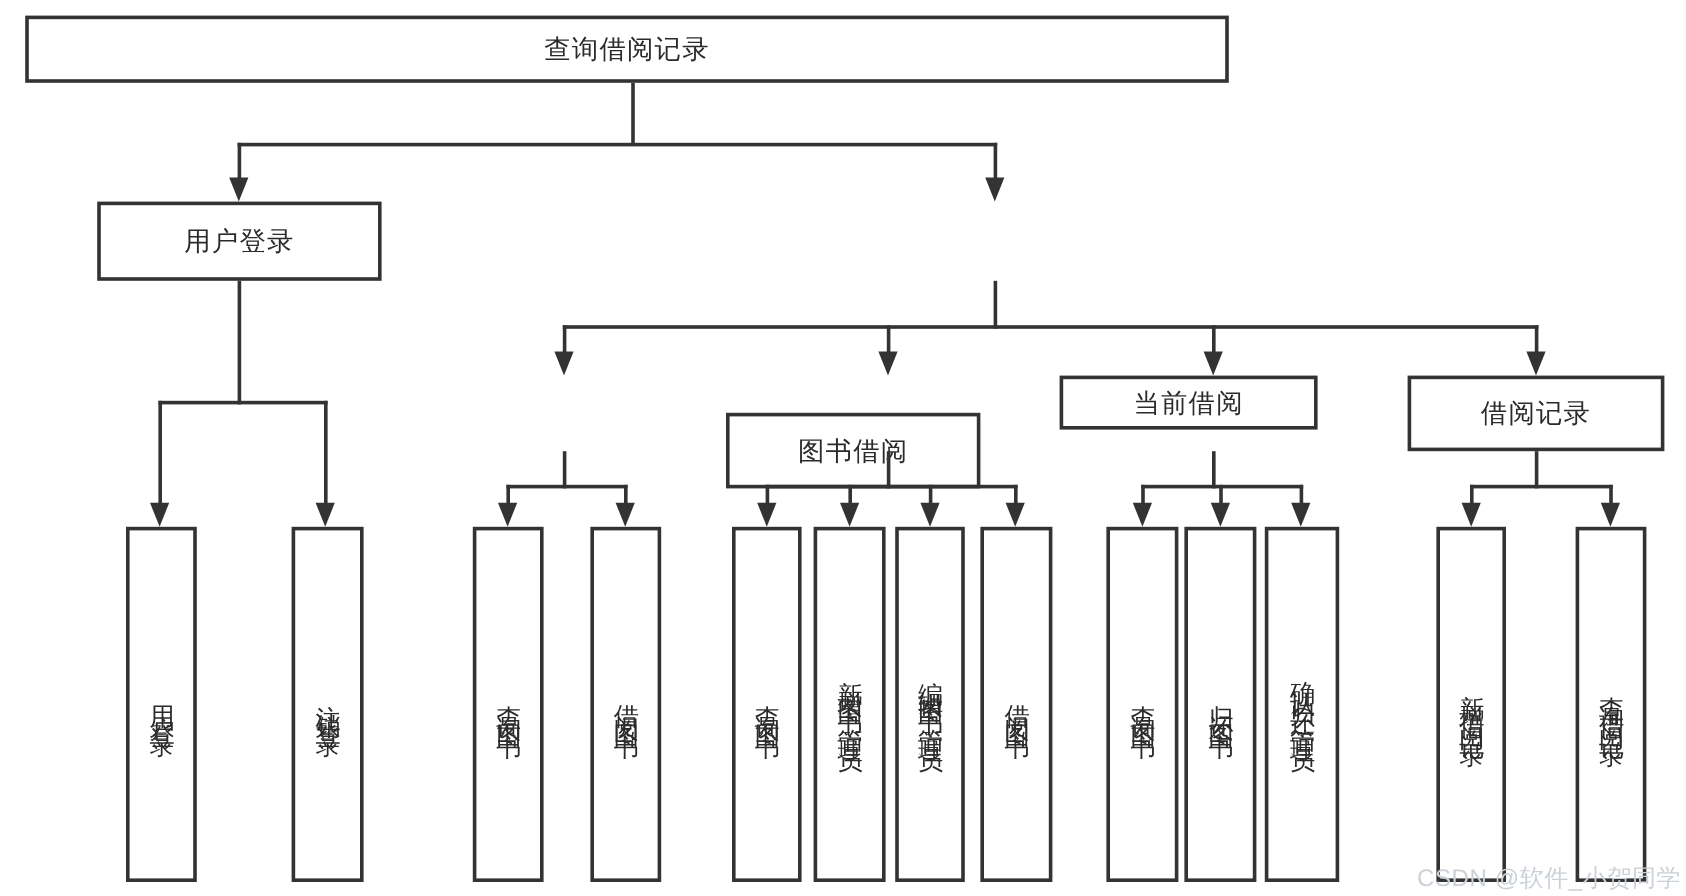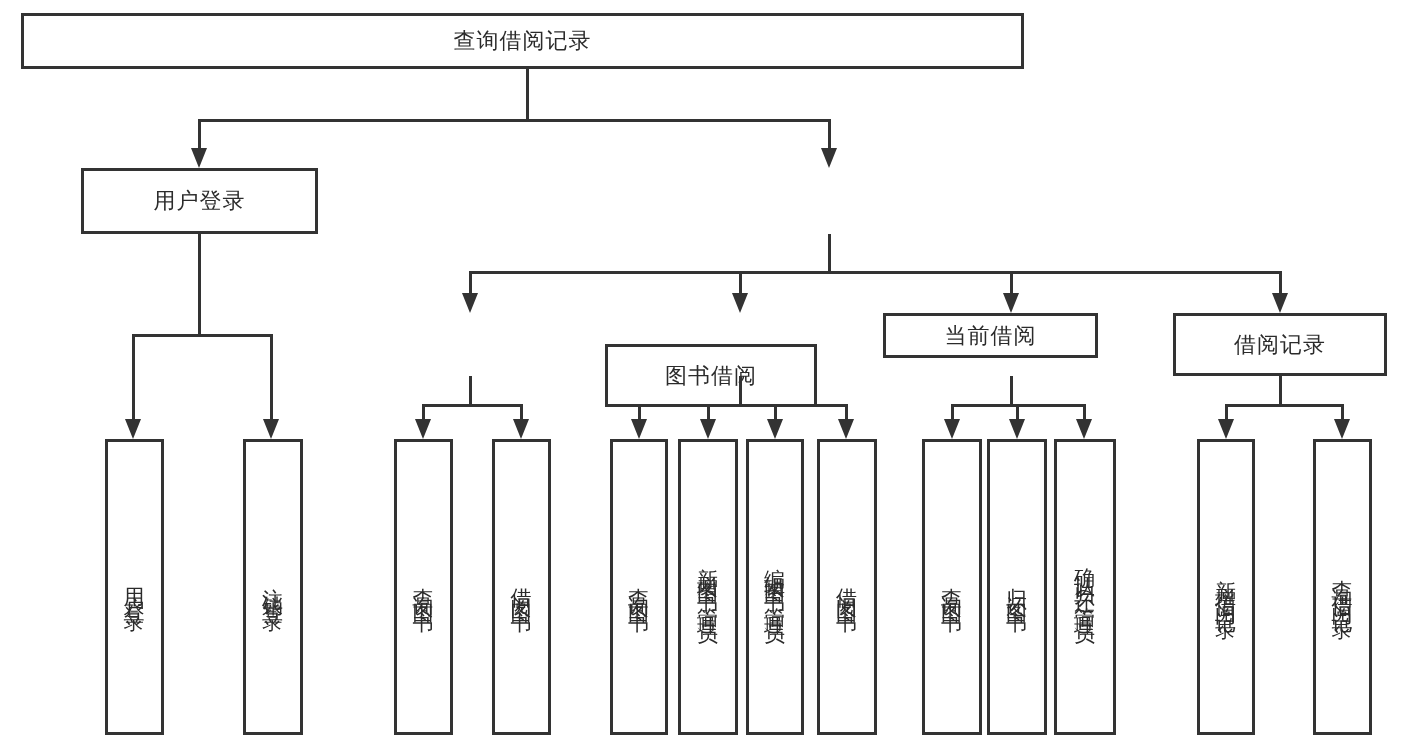--- a/index.html
+++ b/index.html
@@ -185,14 +185,15 @@
   <div class="vline" style="left:1083px;top:404px;height:16px;"></div>
   <div class="arrow" style="left:1076px;top:419px;"></div>
 
   <div class="vline" style="left:1279px;top:376px;height:31px;"></div>
   <div class="hline" style="left:1225px;top:404px;width:119px;"></div>
   <div class="vline" style="left:1225px;top:404px;height:16px;"></div>
   <div class="arrow" style="left:1218px;top:419px;"></div>
   <div class="vline" style="left:1341px;top:404px;height:16px;"></div>
   <div class="arrow" style="left:1334px;top:419px;"></div>
 
+  <div class="watermark">CSDN @软件_小贺同学</div>
 
 </div>
 
 </body></html>

